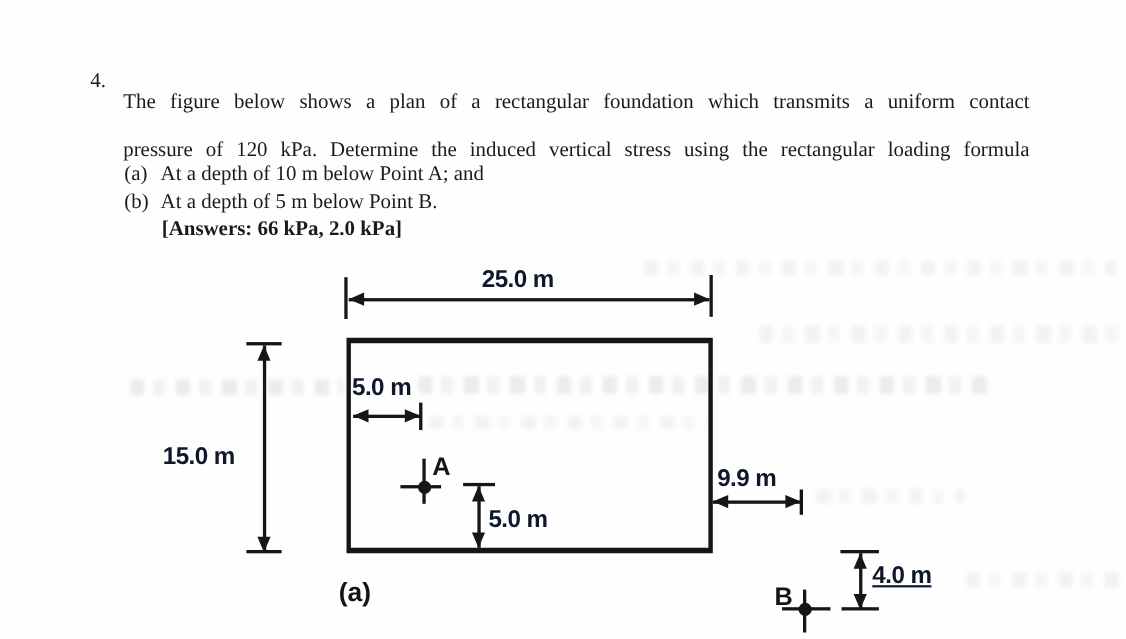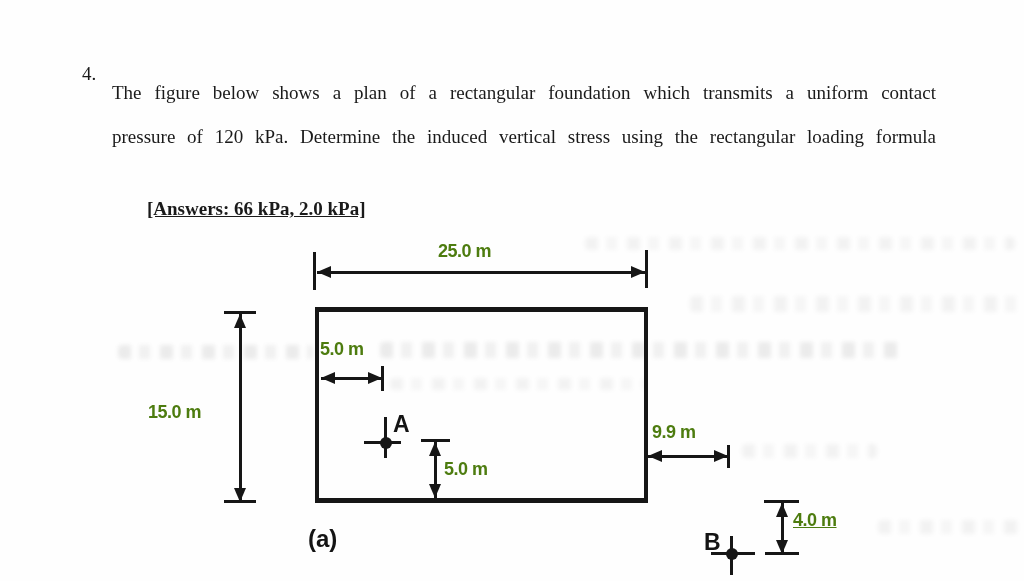--- a/index.html
+++ b/index.html
@@ -25,39 +25,39 @@
   }
   .stmt-line { white-space: nowrap; margin-top: 19px; }
   .stmt-line.justified { text-align: justify; text-align-last: justify; }
   .conditions {
     position: absolute; left: 113px; top: 146px;
     font-size: 19px; line-height: 25px;
   }
   .cond-label { display: inline-block; width: 33px; }
   .answers {
     position: absolute; left: 147px; top: 196px;
-    font-size: 19px; font-weight: 700; line-height: 25px; text-decoration: underline;
+    font-size: 19px; font-weight: 700; line-height: 25px;
   }
 
   
   .hline, .vline { position: absolute; background: #161616; }
   .arr { position: absolute; width: 0; height: 0; border-style: solid; border-color: transparent; }
   .arr-left  { border-width: 6px 14px 6px 0;  border-right-color: #161616; }
   .arr-right { border-width: 6px 0 6px 14px;  border-left-color: #161616; }
   .arr-up    { border-width: 0 6px 14px 6px;  border-bottom-color: #161616; }
   .arr-down  { border-width: 14px 6px 0 6px;  border-top-color: #161616; }
   .rect-outline {
     position: absolute; left: 315px; top: 307px; width: 333px; height: 196px;
     border: 4px solid #161616; border-top-width: 5px; border-bottom-width: 5px;
     background: transparent;
   }
   .dim-label {
     position: absolute;
     font-family: "Liberation Sans", sans-serif;
-    font-weight: 700; font-size: 18px; color: #4d7c0f;
+    font-weight: 700; font-size: 22px; color: #0f172a;
     white-space: nowrap; letter-spacing: -0.5px;
   }
   .point-label {
     position: absolute;
     font-family: "Liberation Sans", sans-serif;
     font-weight: 700; font-size: 23px; color: #141414;
   }
   .dot { position: absolute; width: 12px; height: 12px; border-radius: 50%; background: #161616; }
   .caption {
     position: absolute; left: 308px; top: 525px;
@@ -77,20 +77,24 @@
 </style>
 </head>
 <body>
 
 <div class="page">
 
   <div class="problem-number">4.</div>
   <div class="statement">
     <div class="stmt-line justified">The figure below shows a plan of a rectangular foundation which transmits a uniform contact</div>
     <div class="stmt-line justified">pressure of 120 kPa. Determine the induced vertical stress using the rectangular loading formula</div>
+  </div>
+  <div class="conditions">
+    <div><span class="cond-label">(a)</span><span>At a depth of 10 m below Point A; and</span></div>
+    <div><span class="cond-label">(b)</span><span>At a depth of 5 m below Point B.</span></div>
   </div>
   <div class="answers">[Answers: 66 kPa, 2.0 kPa]</div>
 
   <div class="artifact lighter" style="left:585px; top:237px; width:430px; height:13px;"></div>
   <div class="artifact lighter" style="left:690px; top:296px; width:330px; height:16px;"></div>
   <div class="artifact" style="left:118px; top:345px; width:195px; height:14px;"></div>
   <div class="artifact" style="left:380px; top:342px; width:520px; height:16px;"></div>
   <div class="artifact lighter" style="left:390px; top:378px; width:255px; height:12px;"></div>
   <div class="artifact lighter" style="left:742px; top:444px; width:135px; height:14px;"></div>
   <div class="artifact lighter" style="left:878px; top:520px; width:145px; height:14px;"></div>

